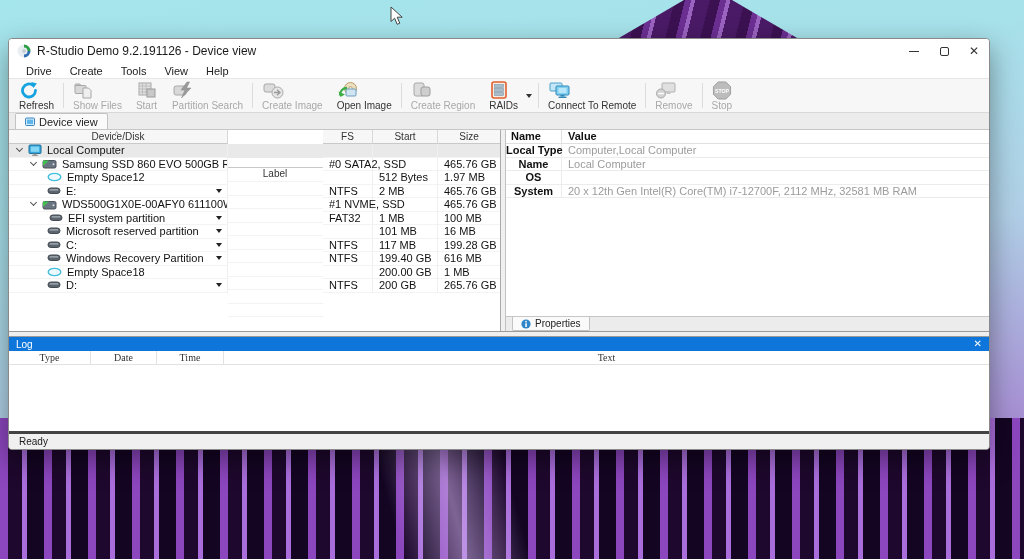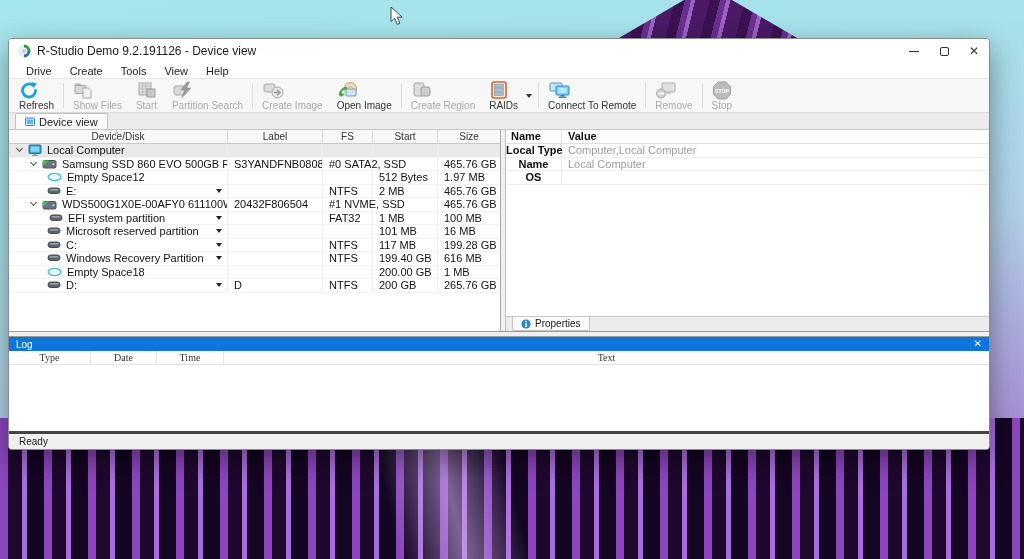--- a/index.html
+++ b/index.html
@@ -65,21 +65,21 @@
   .dcell { border-right:1px solid #efefef; border-bottom:1px solid #f3f3f3; display:flex; align-items:center;
     padding-left:6px; white-space:nowrap; overflow:hidden; }
   .dcell.fs { overflow:visible; z-index:2; }
   .dcell.name { padding-left:0; position:relative; overflow:hidden; }
   .chev { width:5px; height:5px; border-right:1.4px solid #555; border-bottom:1.4px solid #555;
     transform:rotate(45deg); margin:-3px 6px 0 0; flex:0 0 auto; }
   .ticon { display:flex; align-items:center; margin-right:5px; flex:0 0 auto; }
   .row-dd { position:absolute; right:5px; top:4px; width:0; height:0;
     border-left:3.5px solid transparent; border-right:3.5px solid transparent; border-top:4.5px solid #222; }
 
-  .c0 { width:219px; } .c1 { width:95px; } .c2 { width:50px; } .c3 { width:65px; } .c4 { flex:1; border-right:none; }
+  .c0 { width:219px; } .c1 { width:95px;margin-top:37px; } .c2 { width:50px; } .c3 { width:65px; } .c4 { flex:1; border-right:none; }
 
   
   .prop-header { display:flex; height:14px; font-size:11px; font-weight:bold; color:#111; border-bottom:1px solid #e0e0e0; flex:0 0 auto; }
   .ph-name { width:56px; border-right:1px solid #e0e0e0; padding-left:5px; line-height:13px; }
   .ph-value { flex:1; padding-left:6px; line-height:13px; }
   .prow { display:flex; height:13.5px; font-size:11px; border-bottom:1px solid #ececec; }
   .prow .pname { width:56px; border-right:1px solid #ececec; font-weight:bold; color:#111; text-align:center; line-height:13px; white-space:nowrap; }
   .prow .pvalue { flex:1; color:#9b9b9b; padding-left:6px; line-height:13px; white-space:nowrap; overflow:hidden; }
   .prop-spacer { flex:1; }
   .prop-tabbar { height:15px; background:#ececec; border-top:1px solid #c6c6c6; display:flex; align-items:flex-start; padding-left:6px; flex:0 0 auto; }
@@ -472,20 +472,24 @@
               <div class="pname">Local Type</div>
               <div class="pvalue">Computer,Local Computer</div>
             </div>
             <div class="prow">
               <div class="pname">Name</div>
               <div class="pvalue">Local Computer</div>
             </div>
             <div class="prow">
               <div class="pname">OS</div>
             </div>
+            <div class="prow">
+              <div class="pname">System</div>
+              <div class="pvalue">20 x 12th Gen Intel(R) Core(TM) i7-12700F, 2112 MHz, 32581 MB RAM</div>
+            </div>
           </div>
         <div class="prop-spacer"></div>
         <div class="prop-tabbar">
           <div class="ptab">
             <svg width="10" height="10" viewBox="0 0 10 10">
               <circle cx="5" cy="5" r="4.6" fill="#2e85c8"></circle>
               <rect x="4.3" y="4.2" width="1.5" height="3.8" fill="#fff"></rect>
               <rect x="4.3" y="1.9" width="1.5" height="1.5" fill="#fff"></rect>
             </svg>
             <span>Properties</span>

